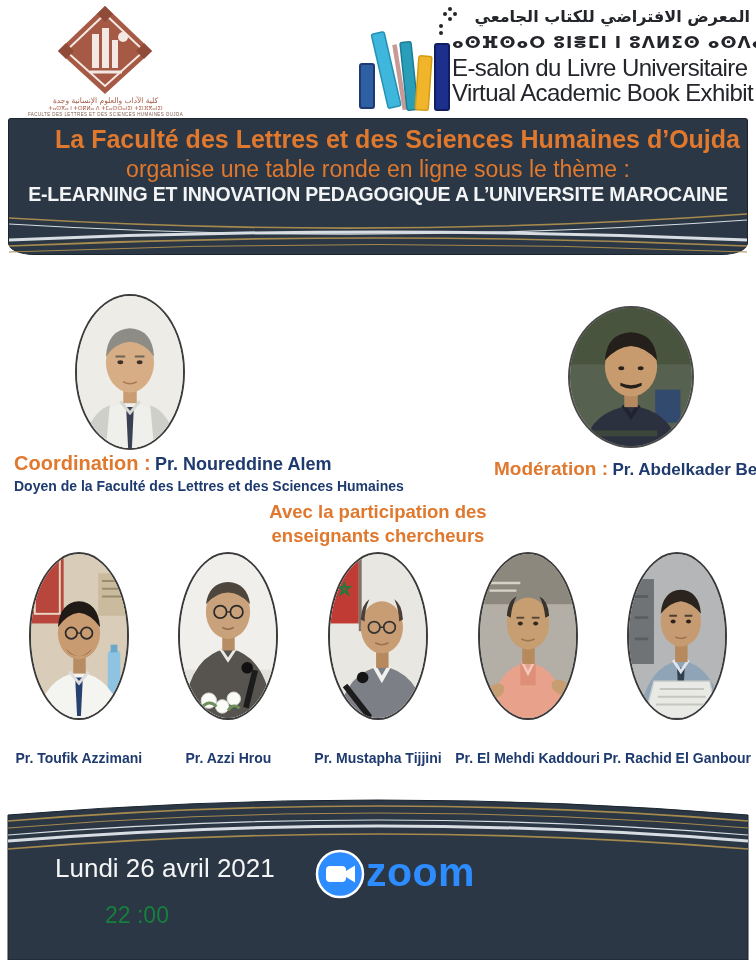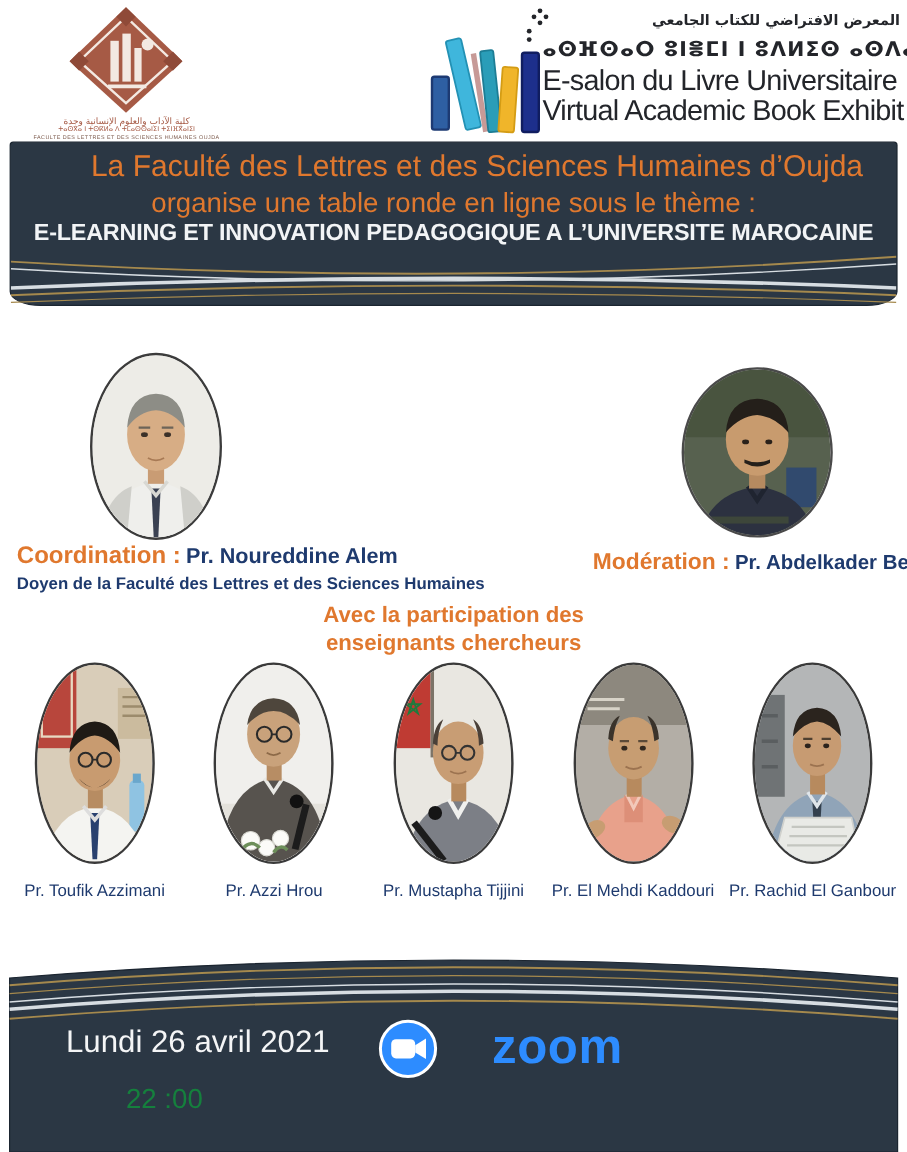--- a/index.html
+++ b/index.html
@@ -13,29 +13,29 @@
 
   
   .emblem{position:absolute;left:30px;top:4px;}
   .logo-captions{position:absolute;left:18px;top:96px;width:175px;text-align:center;color:var(--emblem-terracotta,#a65a45);}
   .logo-captions .ar{font-family:"DejaVu Sans",sans-serif;font-size:7.5px;line-height:9px;}
   .logo-captions .tf{font-family:"DejaVu Sans",sans-serif;font-size:5.5px;line-height:7px;}
   .logo-captions .fr{font-size:4.5px;letter-spacing:.4px;color:#7c5a4c;line-height:6px;}
   .books{position:absolute;left:357px;top:26px;}
   .dots-ornament{position:absolute;left:436px;top:6px;}
   .header-text{position:absolute;left:452px;top:4px;width:298px;color:var(--header-text,#23252a);}
-  .header-text .ar{font-family:"DejaVu Sans",sans-serif;font-weight:700;font-size:12px;line-height:26px;text-align:right;direction:rtl;}
+  .header-text .ar{font-family:"DejaVu Sans",sans-serif;font-weight:700;font-size:16px;line-height:26px;text-align:right;direction:rtl;}
   .header-text .tf{font-family:"DejaVu Sans",sans-serif;font-weight:600;font-size:17px;line-height:25px;letter-spacing:1px;white-space:nowrap;}
   .header-text .fr,.header-text .en{font-weight:400;font-size:24px;line-height:25px;letter-spacing:-.6px;white-space:nowrap;}
 
   
   .banner{position:absolute;left:8px;top:118px;width:740px;height:137px;
     background:var(--banner-bg,#2b3744);border:1px solid #1b2530;
     border-radius:3px 3px 26px 26px / 3px 3px 12px 12px;text-align:center;}
-  .banner .l1{margin-top:6px;font-size:25px;font-weight:400;color:var(--accent-orange,#e0782e);padding-left:39px;}
+  .banner .l1{margin-top:6px;font-size:25px;font-weight:700;color:var(--accent-orange,#e0782e);padding-left:39px;}
   .banner .l2{margin-top:2px;font-size:23px;font-weight:400;color:var(--accent-orange,#e0782e);}
   .banner .theme{margin-top:0;font-size:19.5px;font-weight:700;color:#f2f4f6;letter-spacing:-.2px;}
   .banner svg{position:absolute;left:0;bottom:0;}
 
   
   .photo{position:absolute;border:2px solid #3c3c3c;border-radius:50%;overflow:hidden;background:#ddd;}
   .photo svg{display:block;width:100%;height:100%;}
   .photo-coordination{left:75px;top:294px;width:110px;height:156px;}
   .photo-moderation{left:568px;top:306px;width:126px;height:142px;border-color:#4a4a4a;}
   .coordination{position:absolute;left:14px;top:452px;}
@@ -48,28 +48,28 @@
 
   
   .participation{position:absolute;left:0;top:500px;width:756px;text-align:center;
     font-size:18.5px;font-weight:700;line-height:24px;color:var(--accent-orange,#e0782e);}
 
   
   .panel{position:absolute;left:4px;top:552px;width:748px;display:flex;}
   .panelist{width:149.6px;display:flex;flex-direction:column;align-items:center;}
   .panelist .oval{position:relative;width:100px;height:168px;border:2px solid #3a3a3a;border-radius:50%;overflow:hidden;background:#ccc;}
   .panelist .oval svg{display:block;width:100%;height:100%;}
-  .panelist .pname{margin-top:14px;font-size:14px;font-weight:400;color:var(--navy-text,#1e3a6e);white-space:nowrap;}
+  .panelist .pname{margin-top:30px;font-size:14px;font-weight:700;color:var(--navy-text,#1e3a6e);white-space:nowrap;}
 
   
   .footer-band{position:absolute;left:0;top:785px;width:756px;height:175px;}
   .footer-date{position:absolute;left:55px;top:853px;font-size:26px;color:#f4f5f6;}
   .footer-time{position:absolute;left:105px;top:902px;font-size:23px;color:#15803d;}
   .zoom-logo{position:absolute;left:314px;top:848px;width:180px;height:52px;}
-  .zoom-word{position:absolute;left:366px;top:849px;font-size:41px;font-weight:700;letter-spacing:.5px;color:var(--zoom-blue,#2d8cff);margin-left:44px;}
+  .zoom-word{position:absolute;left:366px;top:849px;font-size:41px;font-weight:700;letter-spacing:.5px;color:var(--zoom-blue,#2d8cff);}
 </style>
 </head>
 <body>
 
 <div class="poster">
 
   <svg class="emblem" width="150" height="92" viewBox="0 0 150 92">
     <polygon points="75,2 122,47 75,90 28,47" fill="var(--emblem-terracotta,#a65a45)"></polygon>
     <polygon points="75,10 114,47 75,82 36,47" fill="none" stroke="#f3e9e2" stroke-width="2"></polygon>
     <rect x="62" y="30" width="7" height="34" fill="#f3e9e2"></rect>

